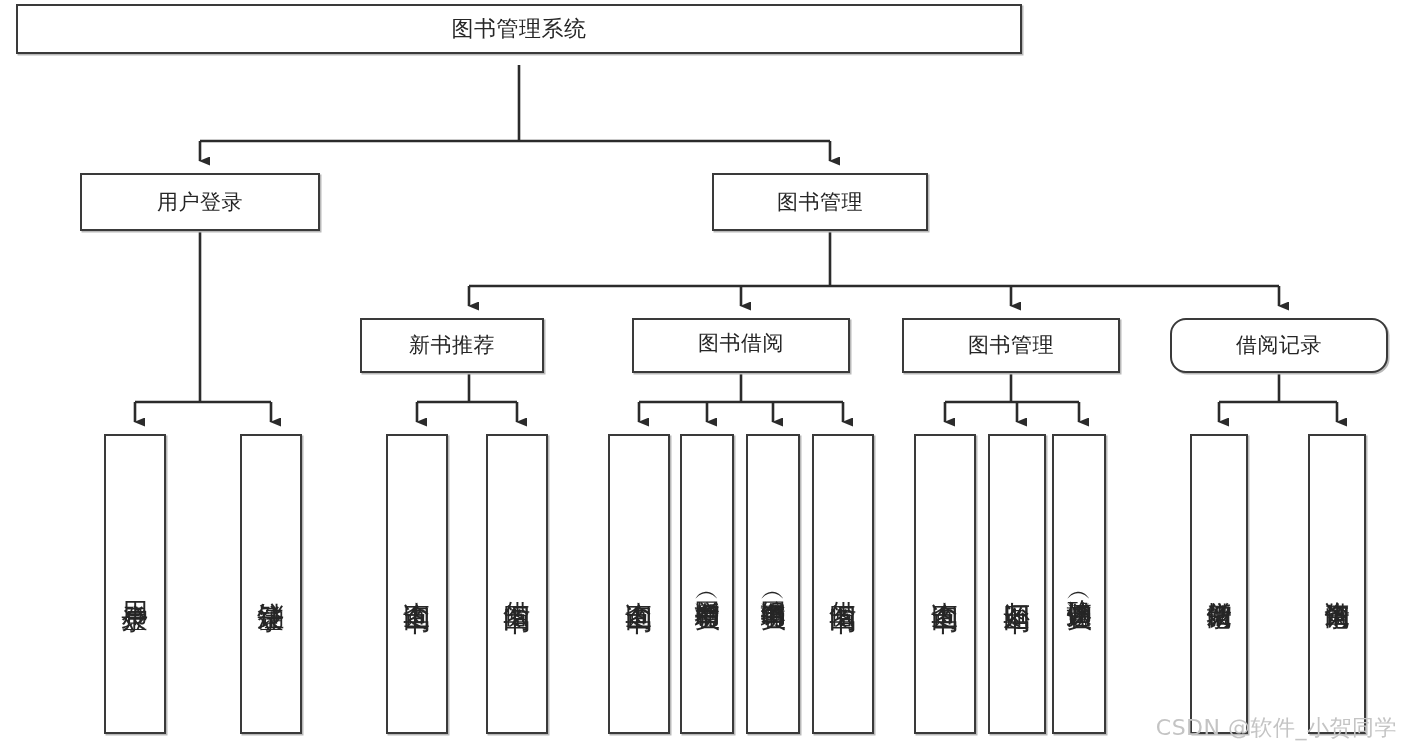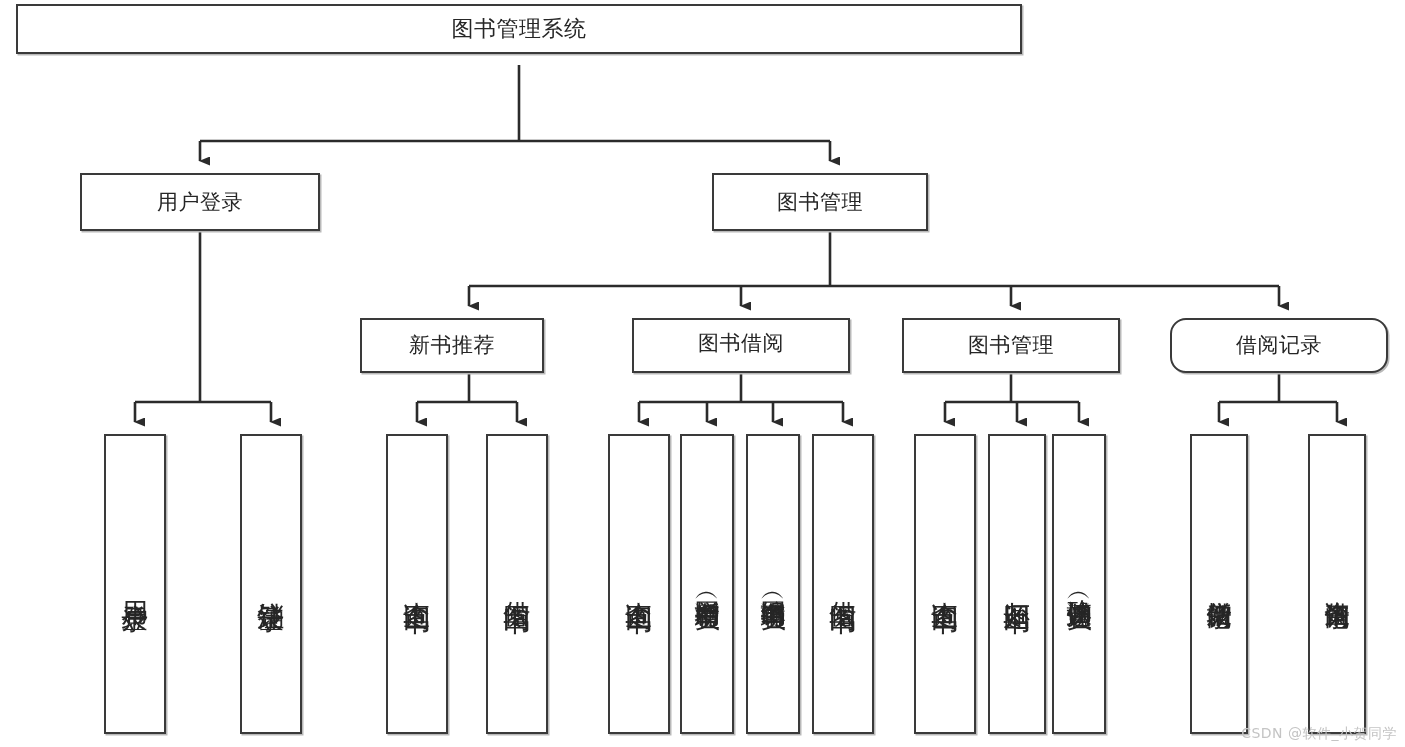--- a/index.html
+++ b/index.html
@@ -66,21 +66,21 @@
     white-space: nowrap;
   }
   .node.vert.narrow .lbl {
     font-size: 25px;
     letter-spacing: 1px;
   }
   #watermark {
     position: absolute;
     right: 8px;
     bottom: 4px;
-    font-size: 14px;
+    font-size: 22px;
     color: #c4c4c4;
     letter-spacing: 0.5px;
     white-space: nowrap;
     font-family: "DejaVu Sans", "Liberation Sans", sans-serif;
   }
 </style>
 </head>
 <body>
 
 <div id="canvas">

